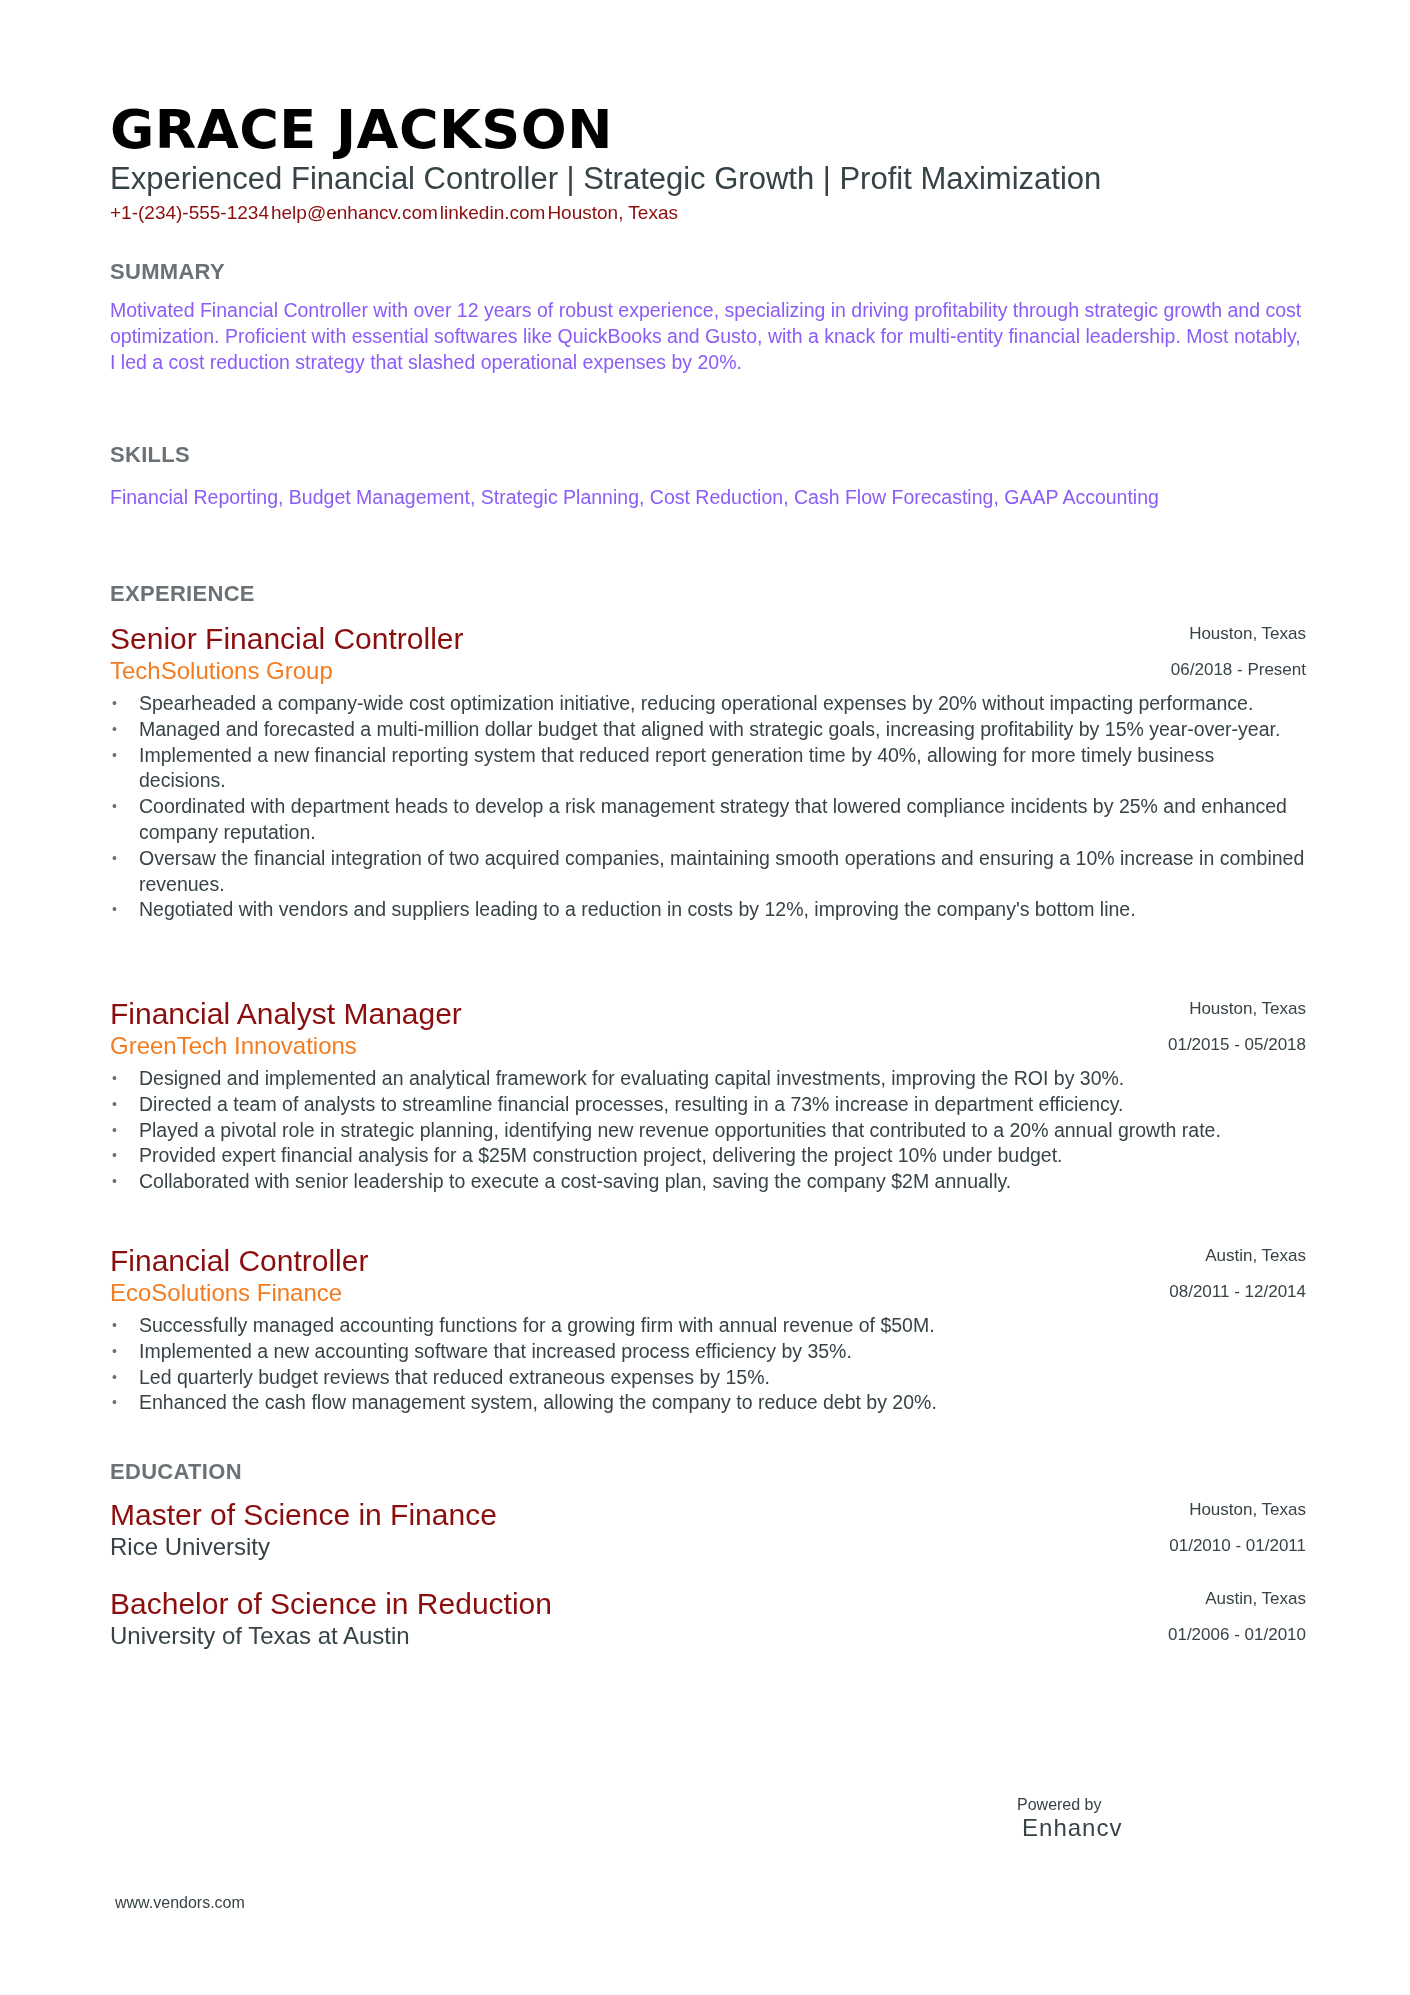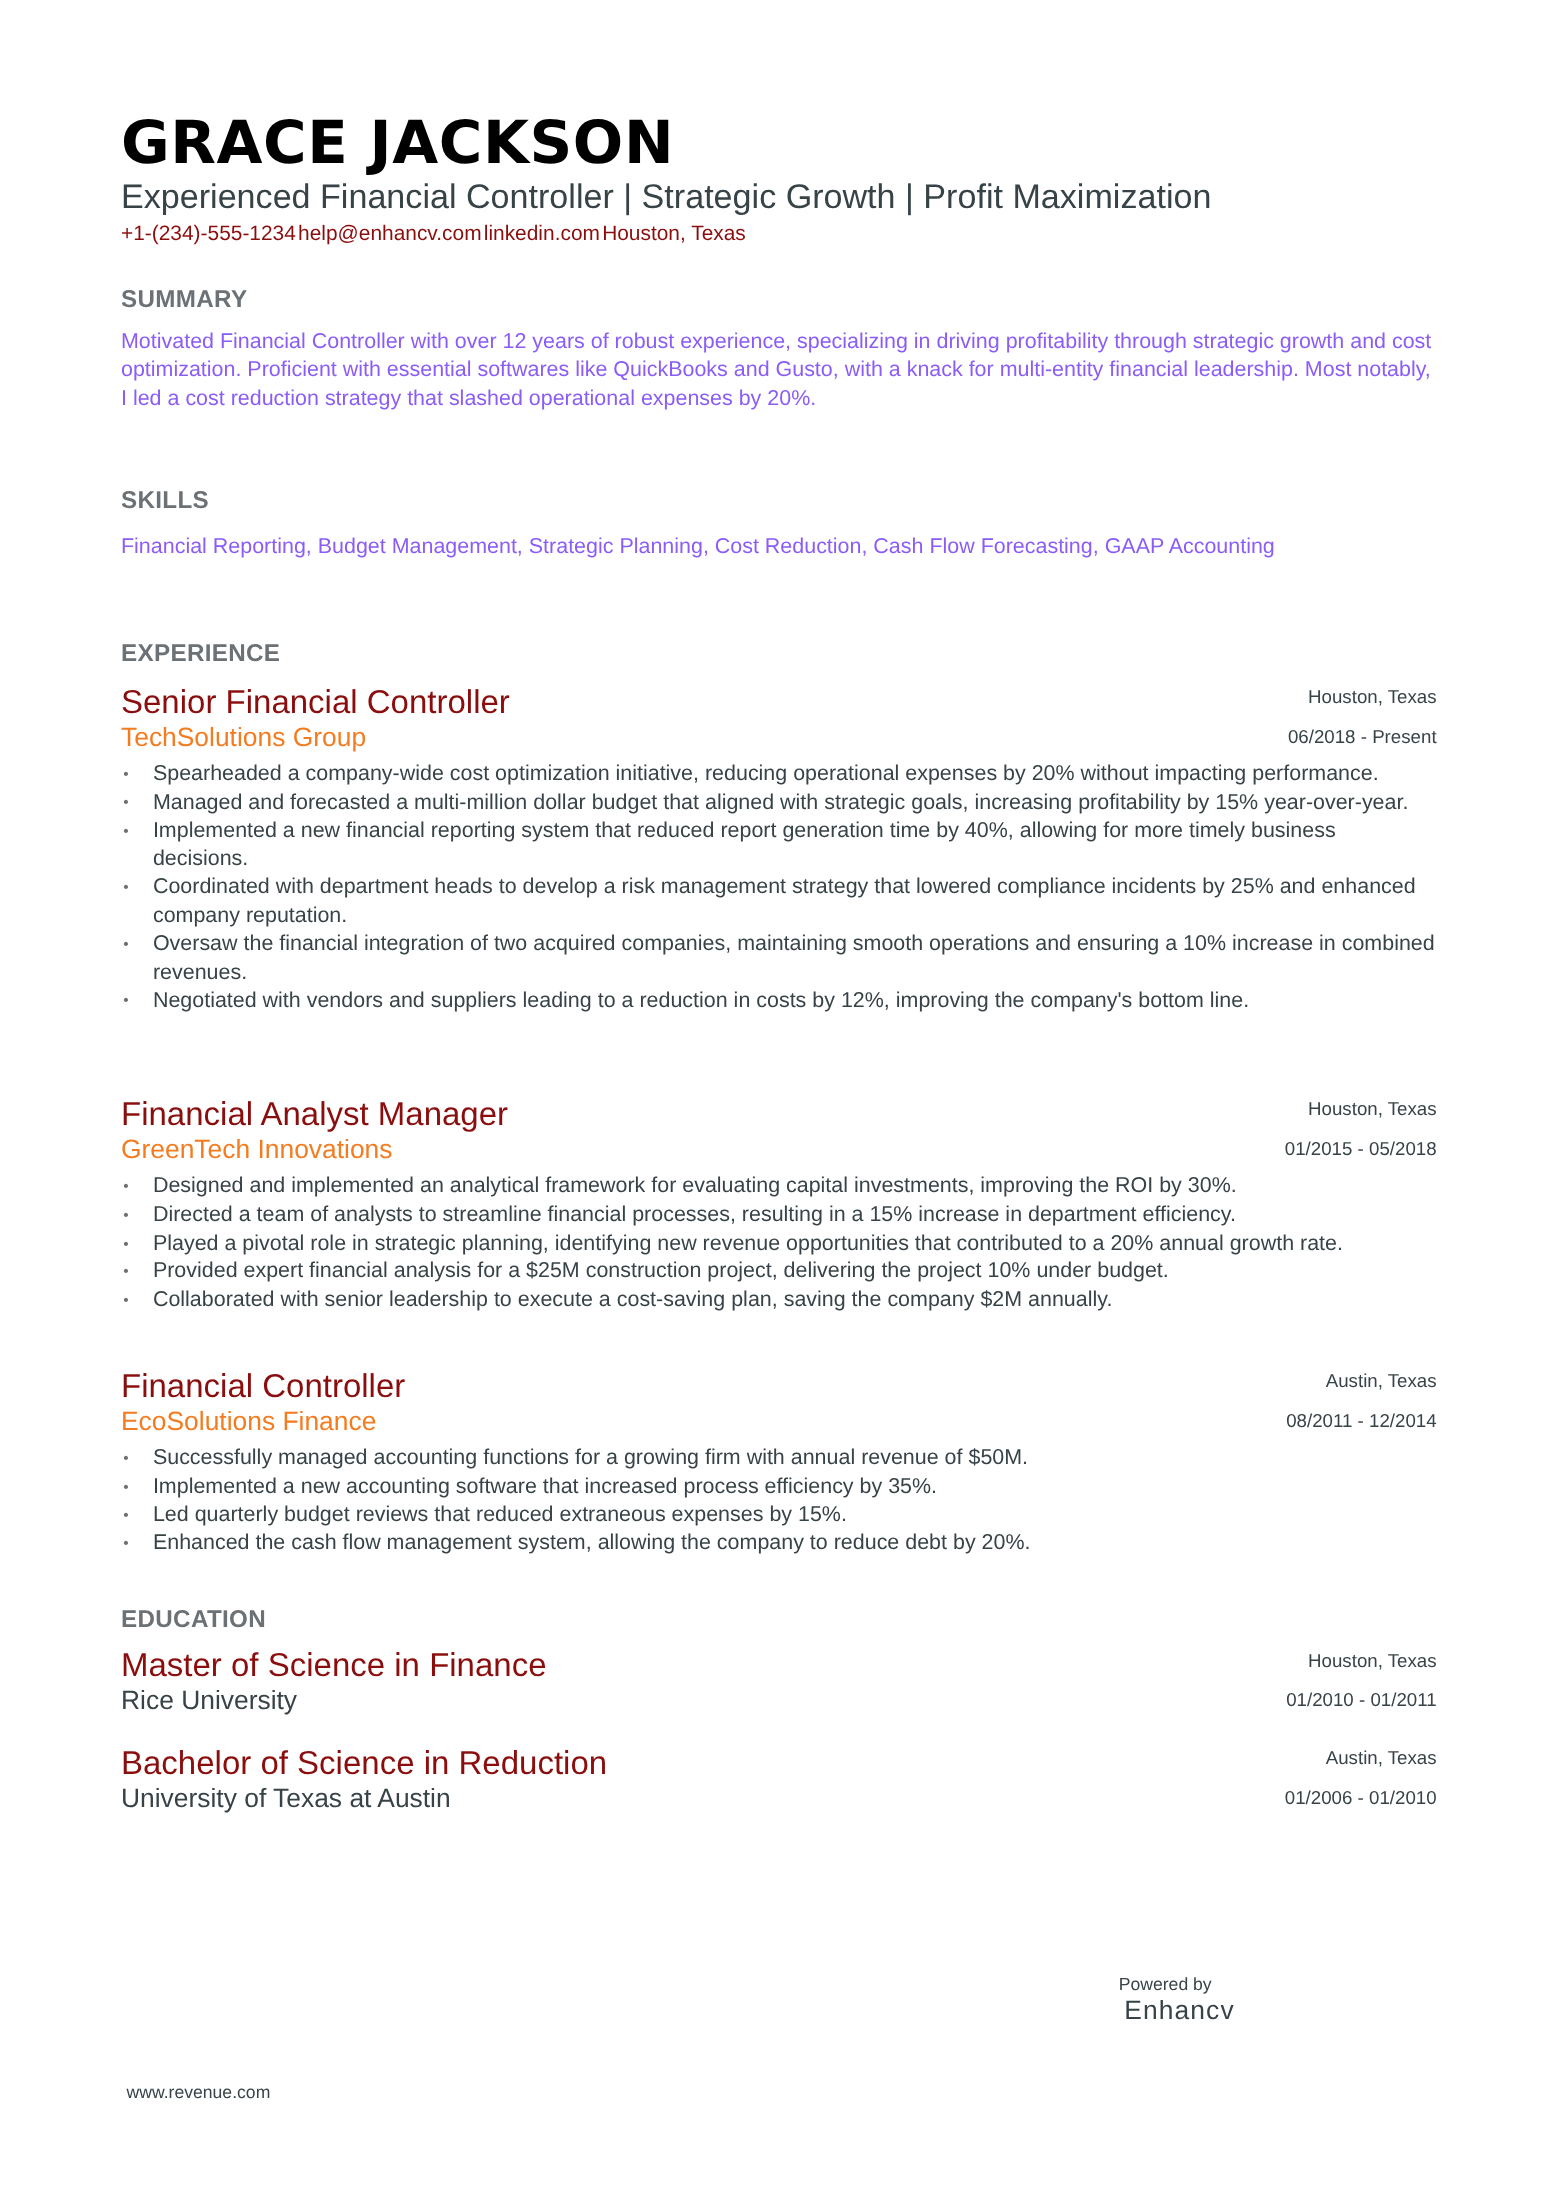--- a/index.html
+++ b/index.html
@@ -208,21 +208,21 @@
 
   <div class="entry" style="top:997px;">
     <div class="entry-head">
       <div class="entry-title">Financial Analyst Manager</div>
       <div class="entry-sub">GreenTech Innovations</div>
       <div class="entry-loc">Houston, Texas</div>
       <div class="entry-date">01/2015 - 05/2018</div>
     </div>
     <ul class="bullets">
       <li><span class="dot">•</span><span>Designed and implemented an analytical framework for evaluating capital investments, improving the ROI by 30%.</span></li>
-      <li><span class="dot">•</span><span>Directed a team of analysts to streamline financial processes, resulting in a 15% increase in department efficiency.</span></li>
+      <li><span class="dot">•</span><span>Directed a team of analysts to streamline financial processes, resulting in a 73% increase in department efficiency.</span></li>
       <li><span class="dot">•</span><span>Played a pivotal role in strategic planning, identifying new revenue opportunities that contributed to a 20% annual growth rate.</span></li>
       <li><span class="dot">•</span><span>Provided expert financial analysis for a $25M construction project, delivering the project 10% under budget.</span></li>
       <li><span class="dot">•</span><span>Collaborated with senior leadership to execute a cost-saving plan, saving the company $2M annually.</span></li>
     </ul>
   </div>
 
   <div class="entry" style="top:1244px;">
     <div class="entry-head">
       <div class="entry-title">Financial Controller</div>
       <div class="entry-sub">EcoSolutions Finance</div>
@@ -251,20 +251,20 @@
   <div class="entry" style="top:1587px;">
     <div class="entry-head">
       <div class="entry-title">Bachelor of Science in Reduction</div>
       <div class="entry-sub edu">University of Texas at Austin</div>
       <div class="entry-loc">Austin, Texas</div>
       <div class="entry-date">01/2006 - 01/2010</div>
     </div>
   </div>
 </div>
 
-<div class="footer-left">www.revenue.com</div>
+<div class="footer-left">www.vendors.com</div>
 <div class="footer-right">
   <span class="powered">Powered by</span>
   <svg class="logo-mark" viewBox="0 0 48 28">
     <path d="M22 14 C 17 5, 6 3, 4 11 C 2 19, 12 24, 20 17 L 30 8 C 34 4, 41 4, 42 9 C 43 13, 38 18, 31 25 L 27 17" fill="none" stroke="#384347" stroke-width="2.4" stroke-linecap="round" stroke-linejoin="round"></path>
   </svg>
   <span class="logo-text">Enhancv</span>
 </div>
 
 </body></html>

